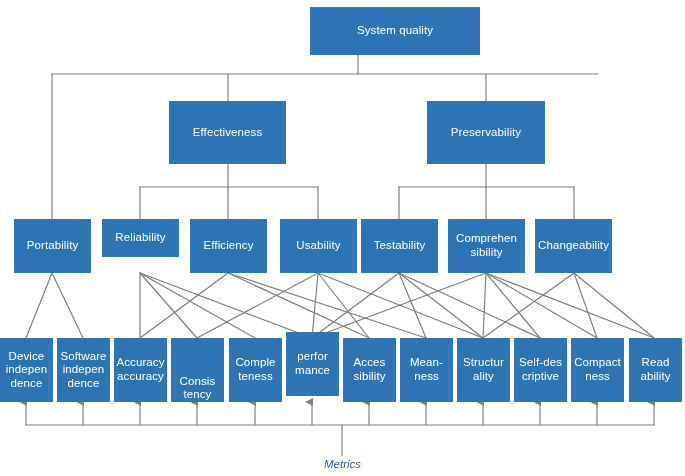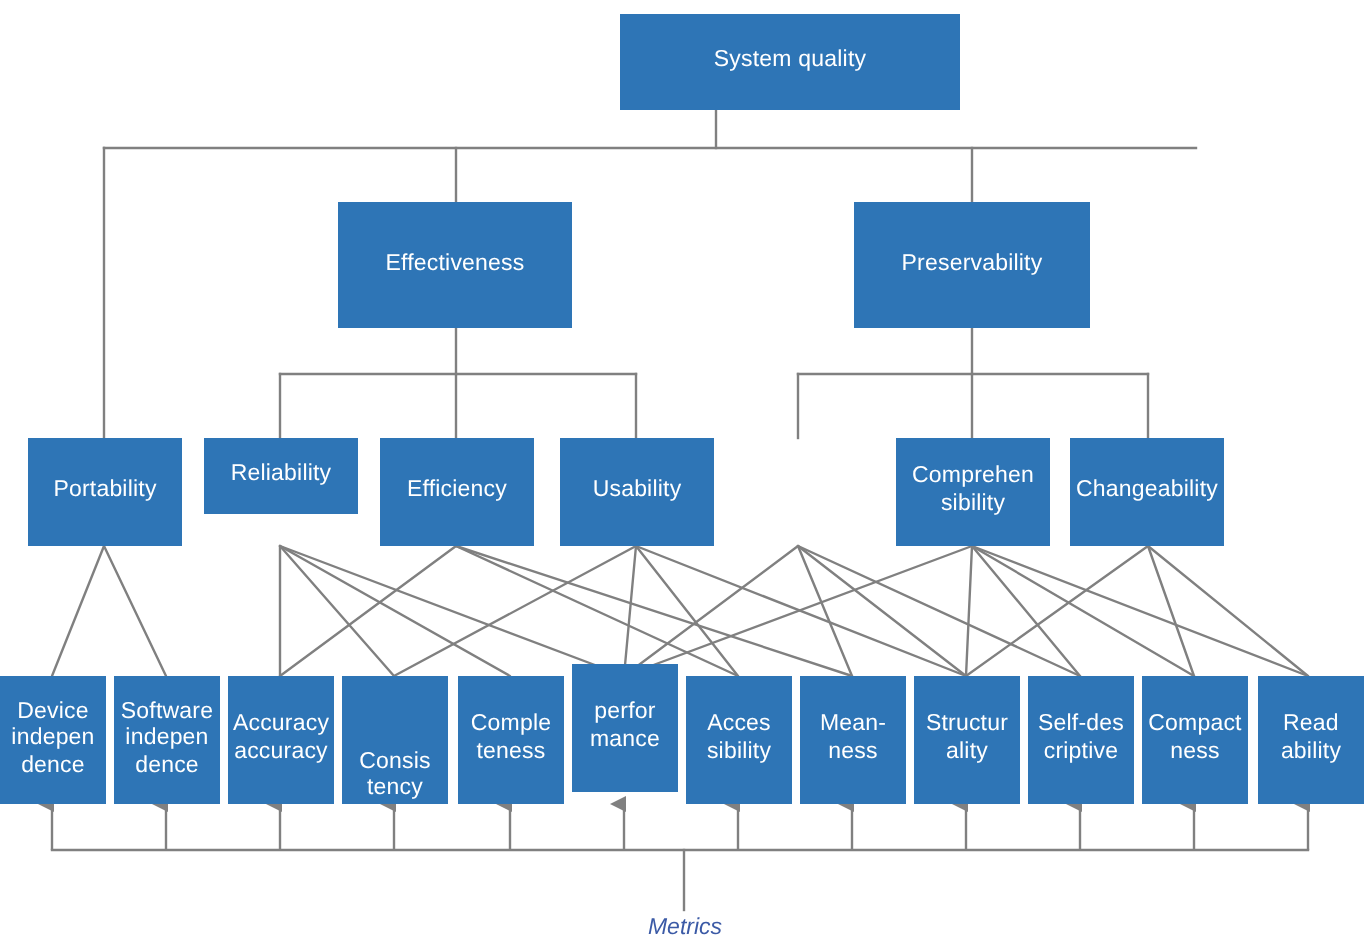--- a/index.html
+++ b/index.html
@@ -169,20 +169,23 @@
   </div>
   <div class="node node-l3" style="left:102px; top:219px; width:77px; height:38px;">
     <span class="node-label">Reliability</span>
   </div>
   <div class="node node-l3" style="left:190px; top:219px; width:77px; height:54px;">
     <span class="node-label">Efficiency</span>
   </div>
   <div class="node node-l3" style="left:280px; top:219px; width:77px; height:54px;">
     <span class="node-label">Usability</span>
   </div>
+  <div class="node node-l3" style="left:361px; top:219px; width:77px; height:54px;">
+    <span class="node-label">Testability</span>
+  </div>
   <div class="node node-l3" style="left:448px; top:219px; width:77px; height:54px;">
     <span class="node-label">Comprehen
 sibility</span>
   </div>
   <div class="node node-l3" style="left:535px; top:219px; width:77px; height:54px;">
     <span class="node-label">Changeability</span>
   </div>
 
   <div class="node node-metric" style="left:0px; top:338px; width:53px; height:64px;justify-content:center;">
     <span class="node-label">Device

